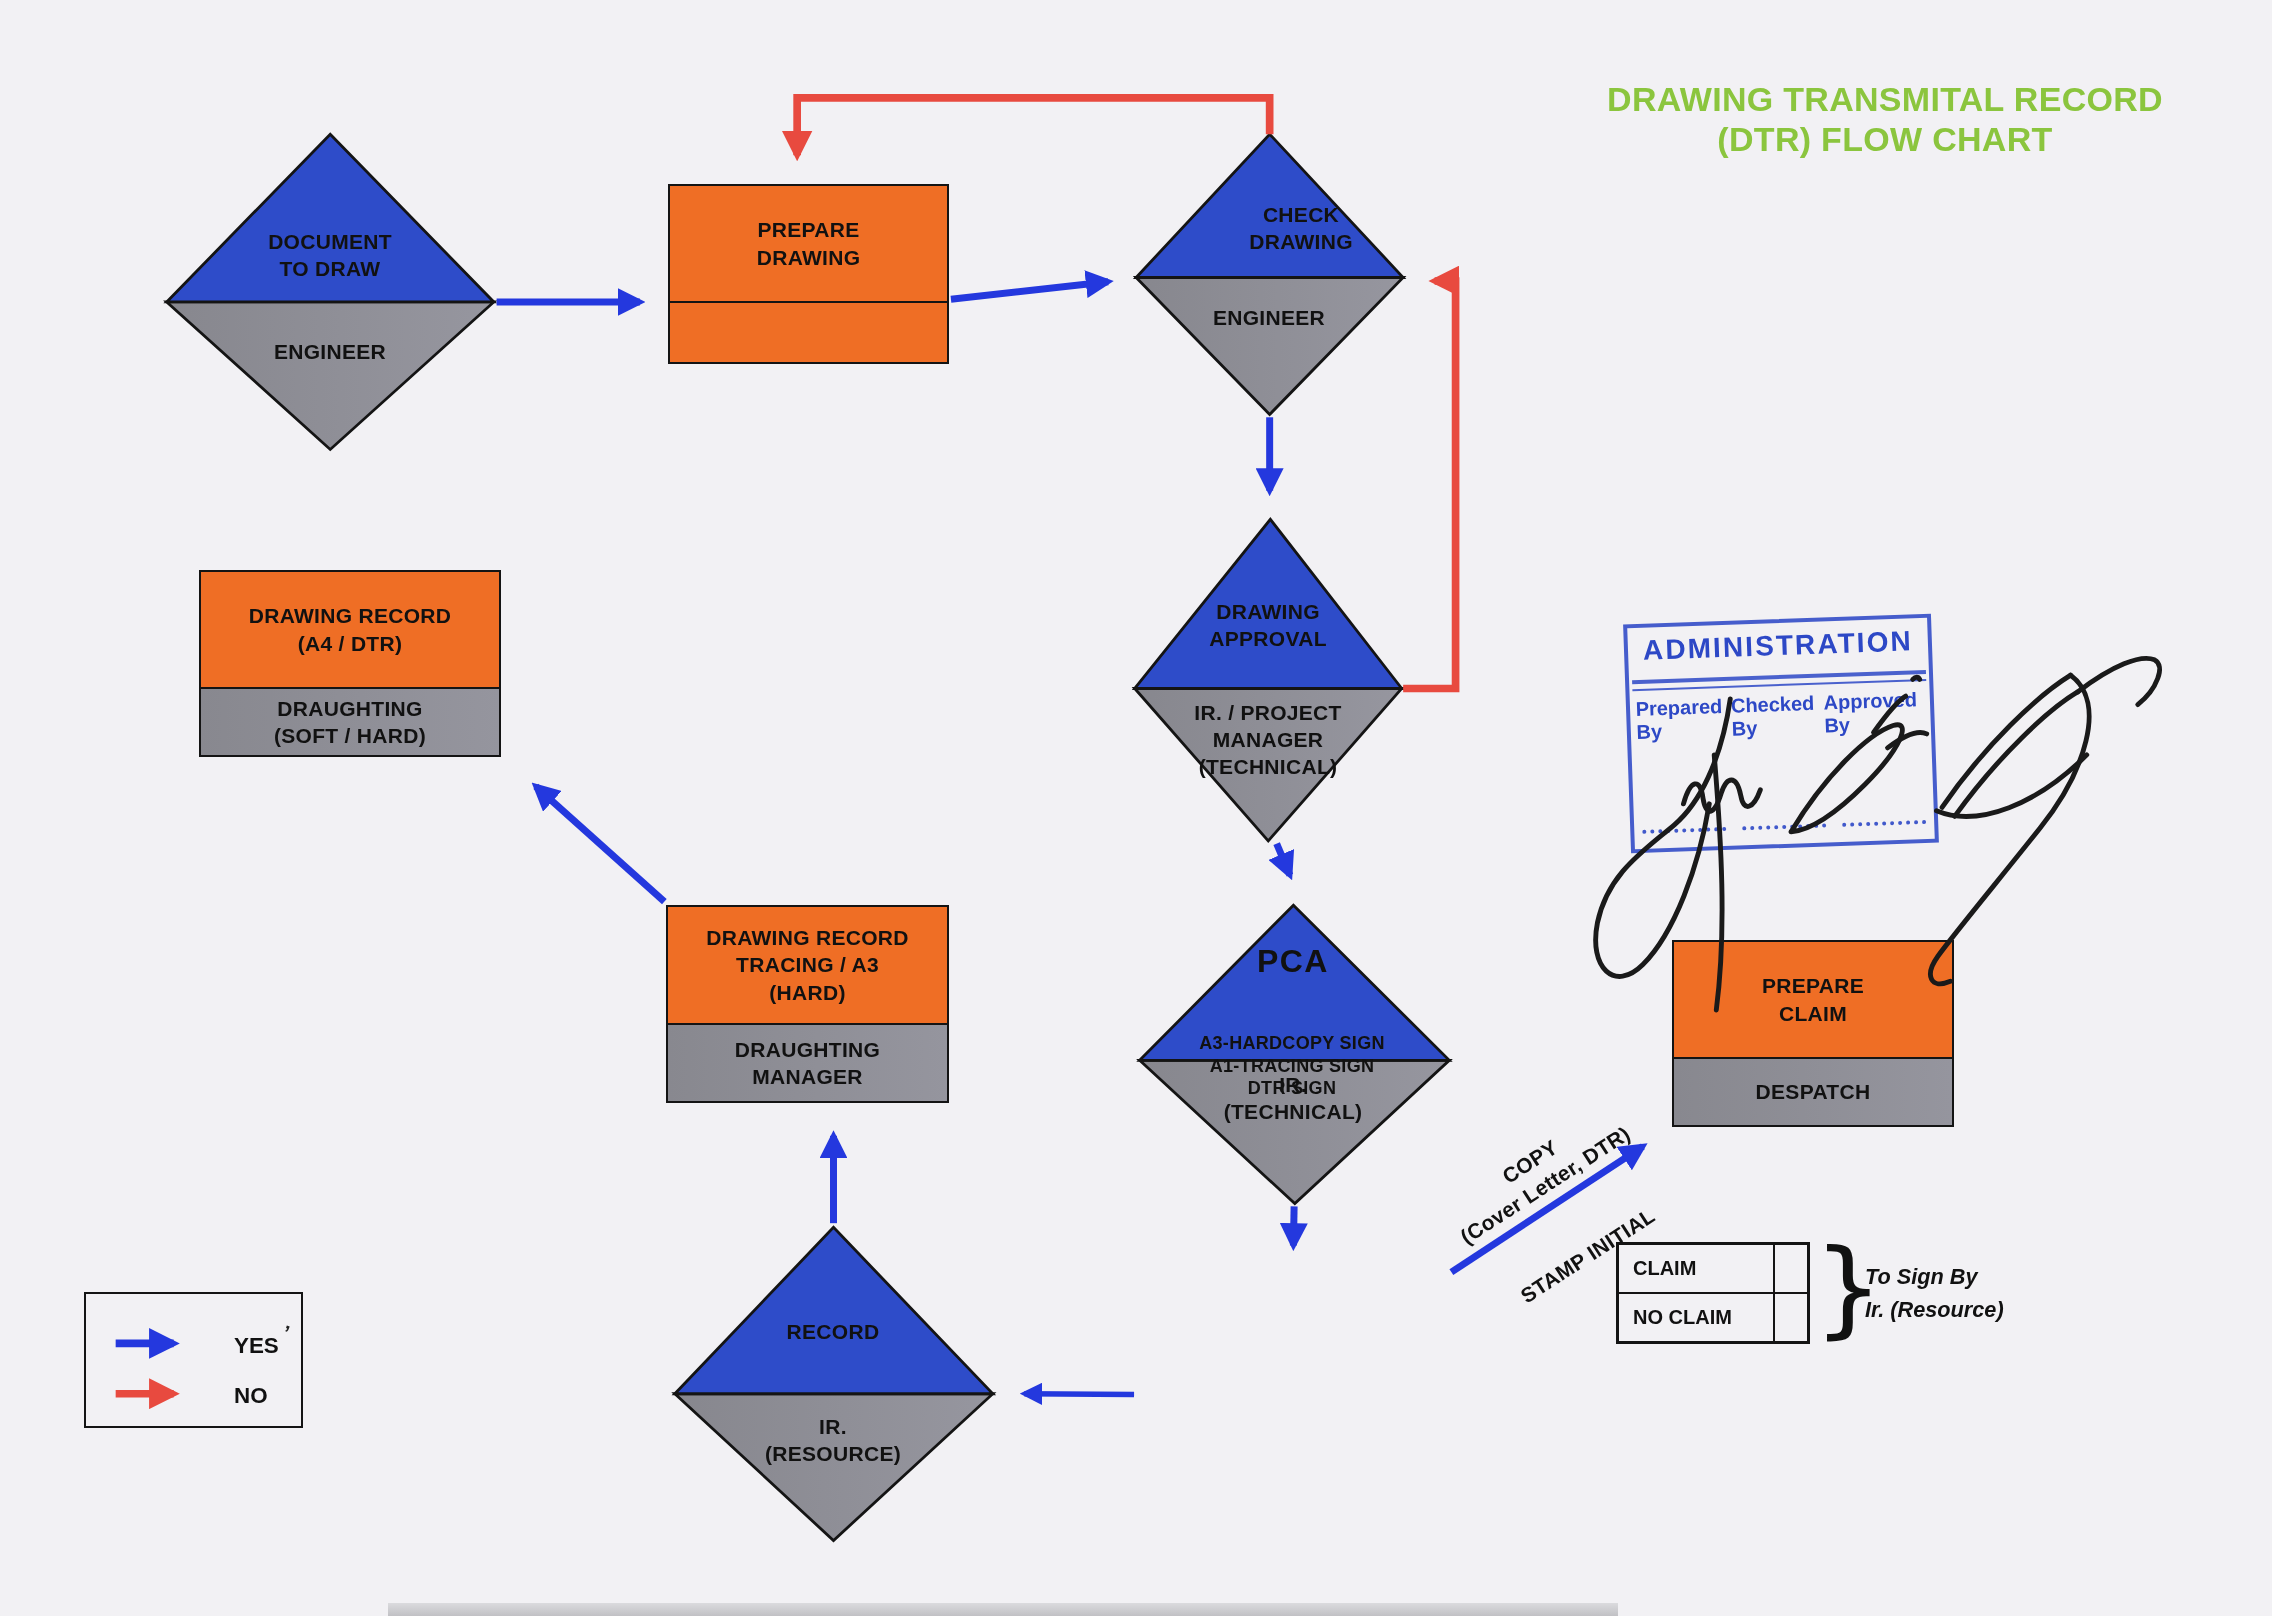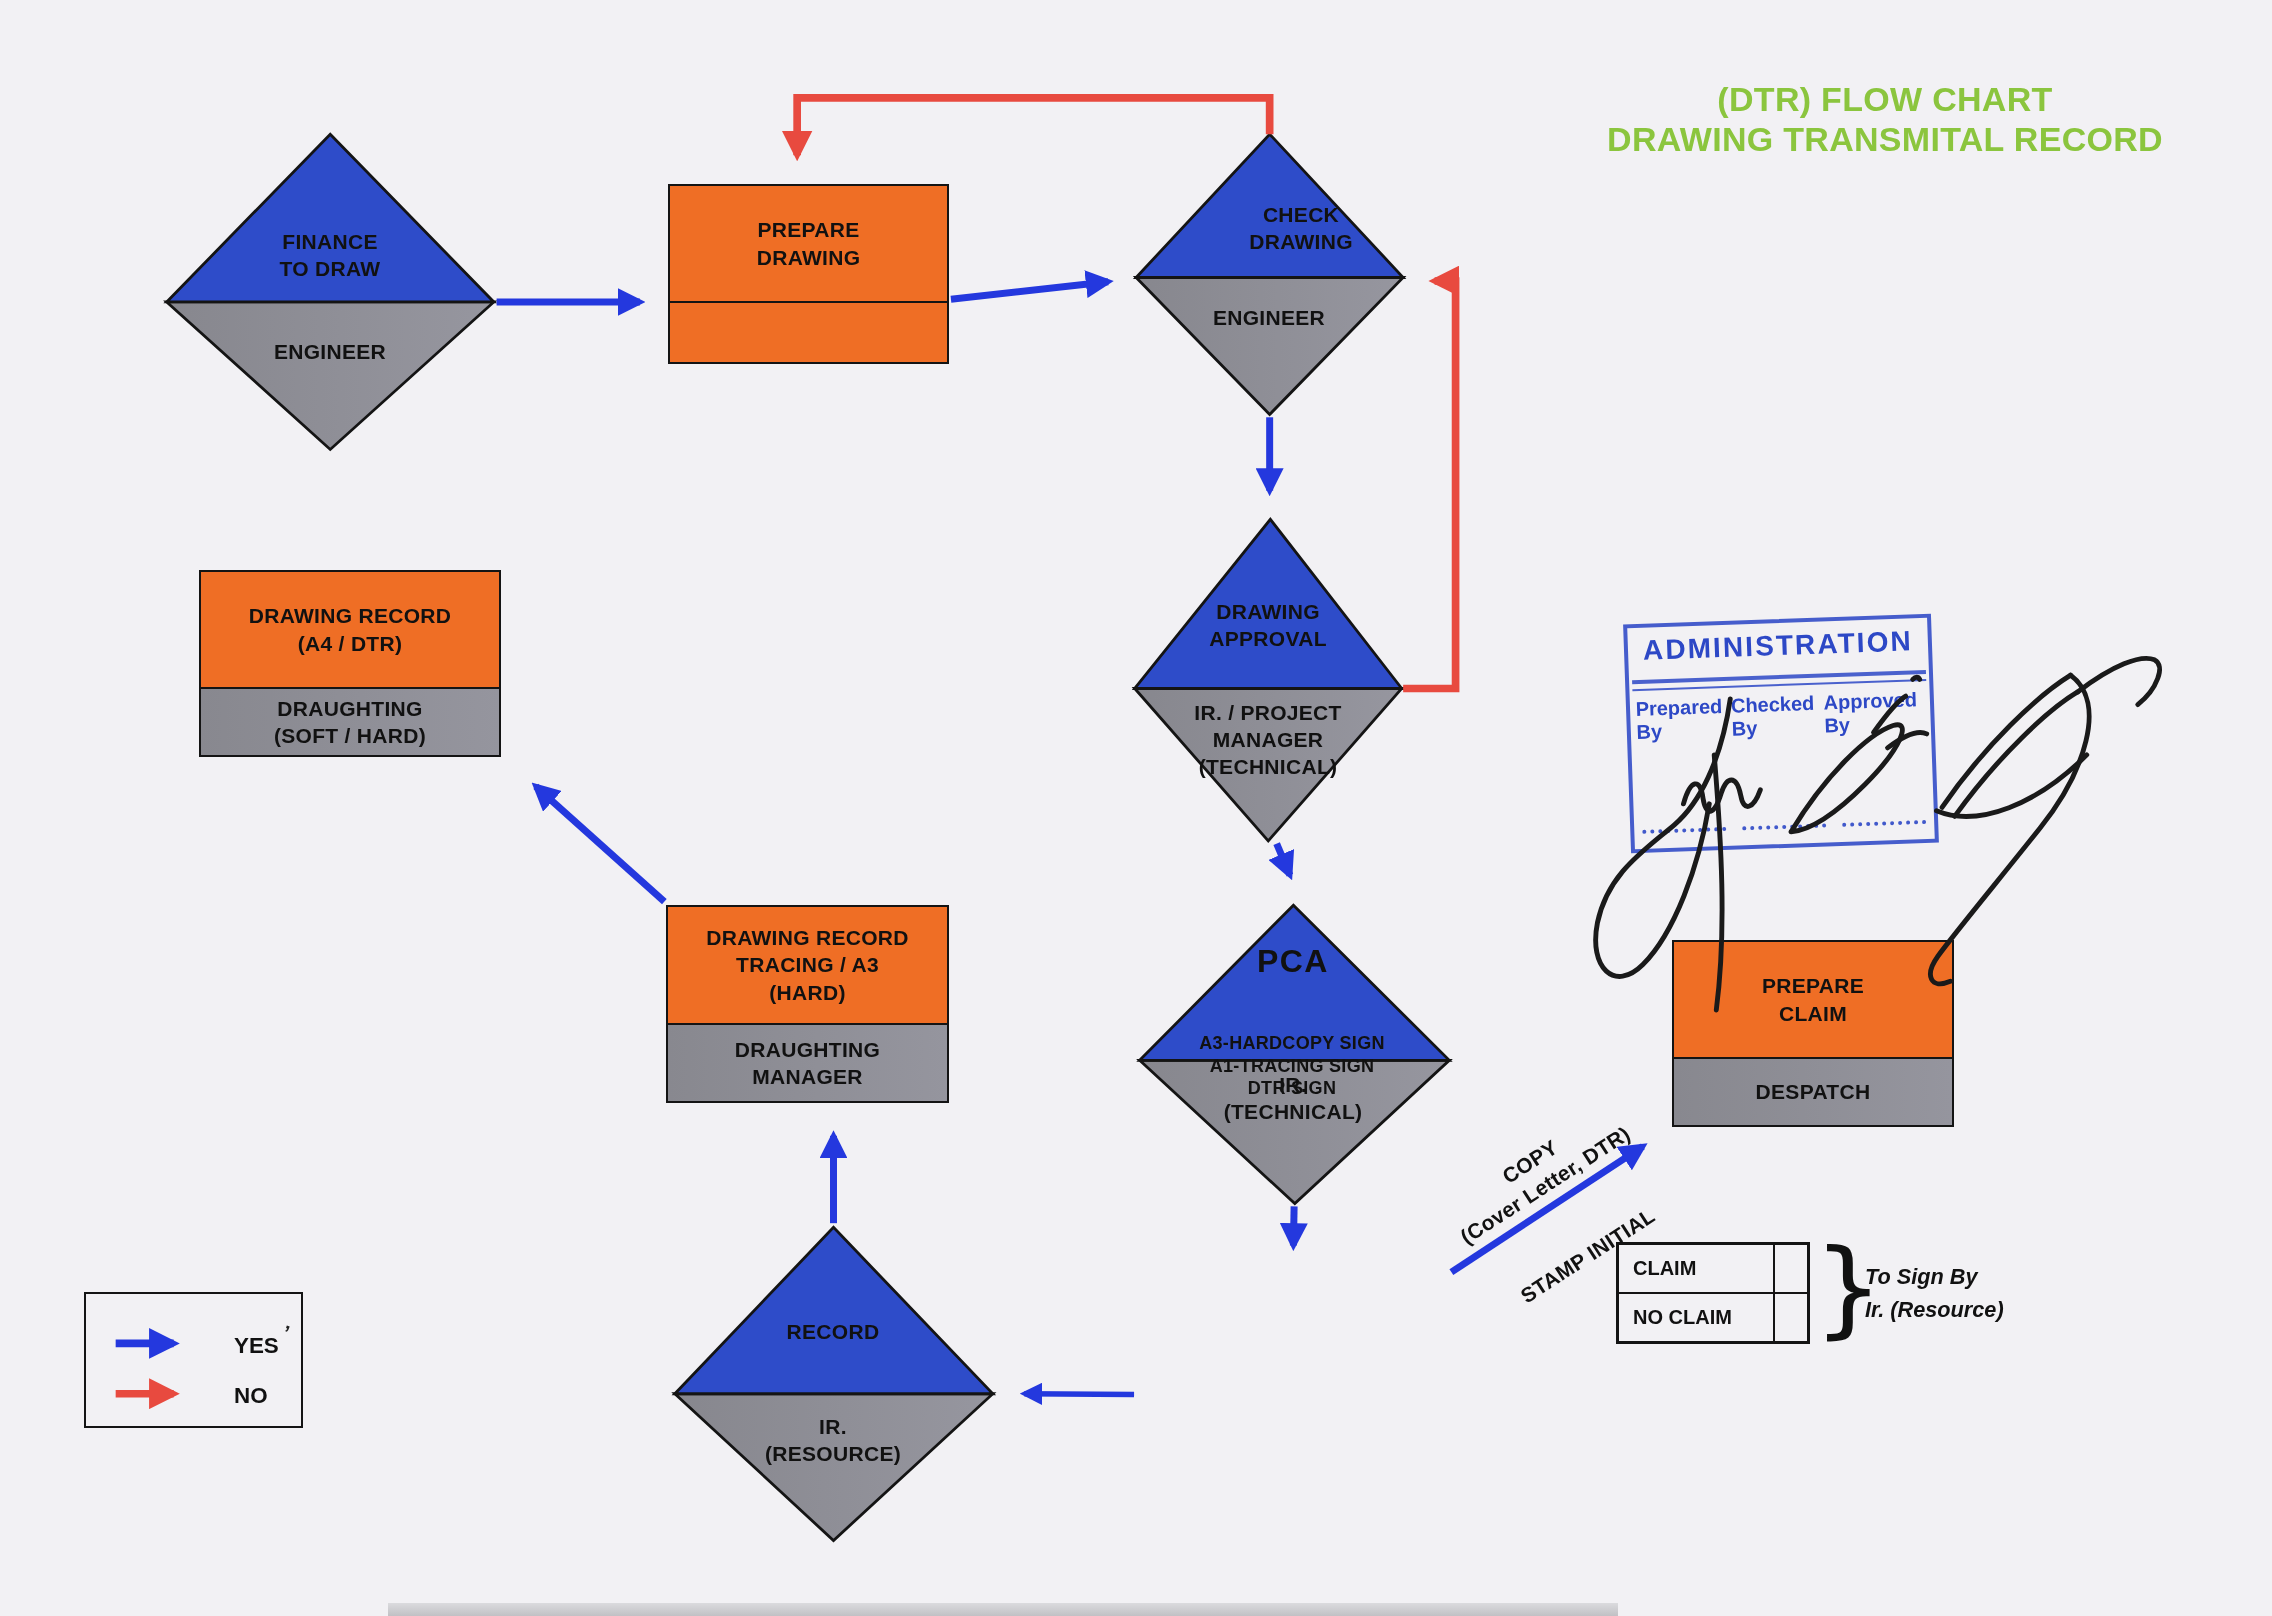--- a/index.html
+++ b/index.html
@@ -115,26 +115,26 @@
     <path d="M2076,1820 L2350,1640" stroke="#2438DE" stroke-width="10" fill="none" marker-end="url(#mb)"></path>
 
     <path d="M1816,192 L1816,140 L1140,140 L1140,222" stroke="#E84A3F" stroke-width="11" fill="none" marker-end="url(#mr)"></path>
     <path d="M2007,985 L2082,985 L2082,402 L2052,402" stroke="#E84A3F" stroke-width="11" fill="none" marker-end="url(#mr)"></path>
 
     <path d="M165,1922 L248,1922" stroke="#2438DE" stroke-width="11" fill="none" marker-end="url(#mb)"></path>
     <path d="M165,1994 L248,1994" stroke="#E84A3F" stroke-width="11" fill="none" marker-end="url(#mr)"></path>
   </svg>
 
   <div class="page-title" style="left:1885px;top:119px;">
+    <div>DRAWING TRANSMITAL RECORD</div>
     <div>(DTR) FLOW CHART</div>
-    <div>DRAWING TRANSMITAL RECORD</div>
   </div>
 
   <div class="dlabel" style="left:330px;top:256px;">
-    <div>FINANCE</div>
+    <div>DOCUMENT</div>
     <div>TO DRAW</div>
   </div>
   <div class="dlabel" style="left:330px;top:352px;">
     <div>ENGINEER</div>
   </div>
 
   <div class="dlabel" style="left:1301px;top:229px;">
     <div>CHECK</div>
     <div>DRAWING</div>
   </div>

